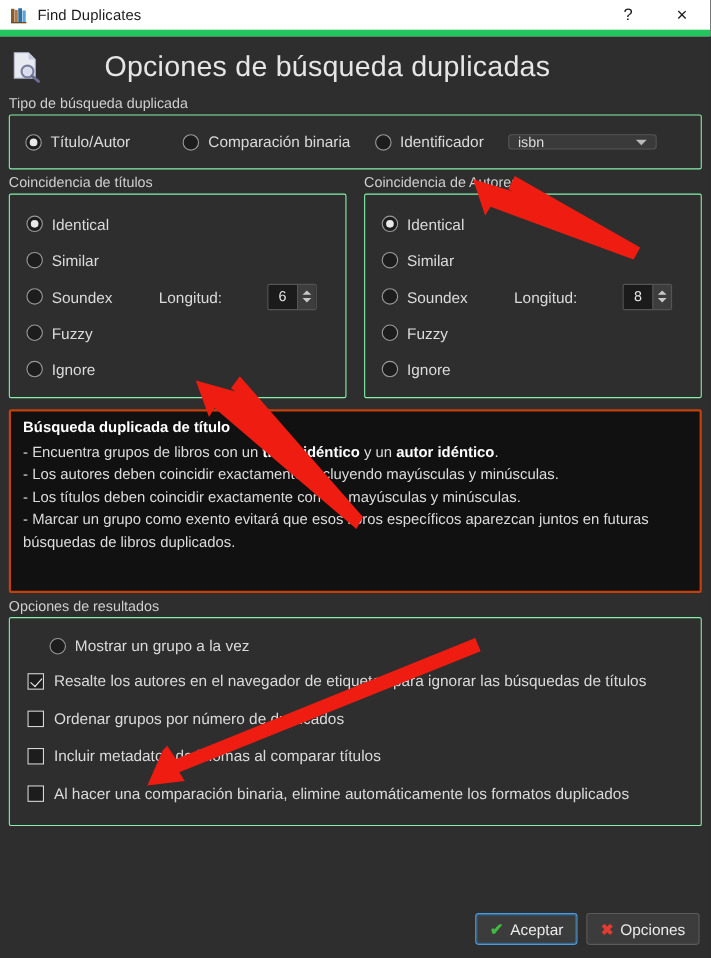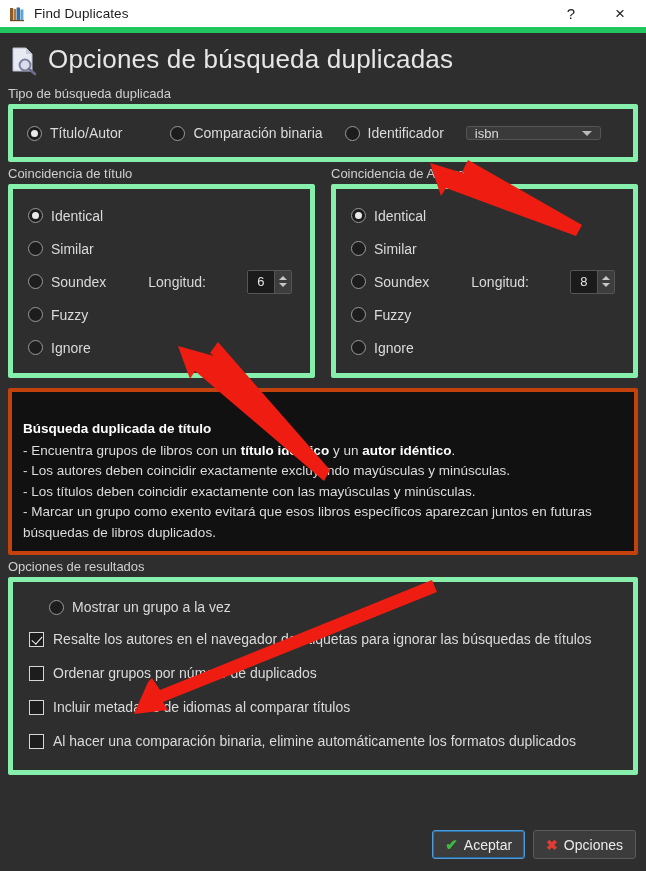--- a/index.html
+++ b/index.html
@@ -24,30 +24,31 @@
   .tb-title { font-size: 13.5px; color: #1b1b1b; letter-spacing: .1px; }
   .tb-spacer { flex: 1 1 auto; }
   .tb-btn {
     width: 46px; height: 33px; display: flex; align-items: center;
     justify-content: center; color: #1b1b1b; font-size: 15px;
   }
   .tb-btn.close { width: 52px; font-size: 17px; font-weight: 300; }
 
   
   .header {
-    display: flex; 
+    display: flex; align-items: center;
     padding: 11px 0 6px 8px;
+    gap: 47px;
   }
   .hdr-icon { width: 32px; height: 32px; position: relative; margin-right: 8px; flex: 0 0 auto;}
   .hdr-title { font-size: 26px; color: #e6e6e6; font-weight: 400; letter-spacing: .2px; }
 
   
   .gb-label { font-size: 13px; color: #cfcfcf; margin: 4px 0 3px 8px; }
   .gb {
-    border: 5px solid #86efac; border-radius: 2px;
+    border: 1px solid #86efac; border-radius: 2px;
     margin: 0 8px;
   }
 
   .row { display: flex; align-items: center; }
 
   
   .radio { width: 15px; height: 15px; border-radius: 50%;
            border: 1px solid #9a9a9a; background: #1d1d1d;
            flex: 0 0 auto; position: relative; }
   .radio.on::after {
@@ -100,22 +101,22 @@
                   display: flex; flex-direction: column; align-items: center;
                   justify-content: center; gap: 3px; }
   .ar-up { width: 0; height: 0; border-left: 4px solid transparent;
            border-right: 4px solid transparent; border-bottom: 4px solid #c7c7c7; }
   .ar-dn { width: 0; height: 0; border-left: 4px solid transparent;
            border-right: 4px solid transparent; border-top: 4px solid #c7c7c7; }
 
   
   .desc {
     margin: 10px 8px 0 8px; background: #111111;
-    border: 4px solid #c2410c; border-radius: 2px;
-    padding: 27px 11px 14px 11px; height: 167px;
+    border: 2px solid #c2410c; border-radius: 2px;
+    padding: 5px 11px 14px 11px; height: 167px;
     font-size: 13.5px; line-height: 20.5px; color: #dcdcdc;
   }
   .desc b { color: #ffffff; }
   .desc .t { font-weight: bold; color: #ffffff; display: block; margin-bottom: 1px; }
 
   
   .res-gb { padding: 10px 0 12px 0; }
   .res-radio-row { display: flex; align-items: center; padding-left: 16px; height: 30px; }
   .res-radio-row .gap { width: 20px; }
   .res-check-row { display: flex; align-items: center; padding-left: 16px; height: 34px; }
@@ -191,21 +192,21 @@
     <span class="combo">
       <span class="cval">isbn</span>
       <span class="chev"></span>
     </span>
   </div>
 </div>
 
 <div class="cols">
 
   <div class="col">
-    <div class="gb-label">Coincidencia de título</div>
+    <div class="gb-label">Coincidencia de títulos</div>
     <div class="gb">
 
       <div class="mrow">
         <span class="radio-item">
           <span class="radio on"></span>
           <span class="lbl">Identical</span>
         </span>
       </div>
 
       <div class="mrow">

